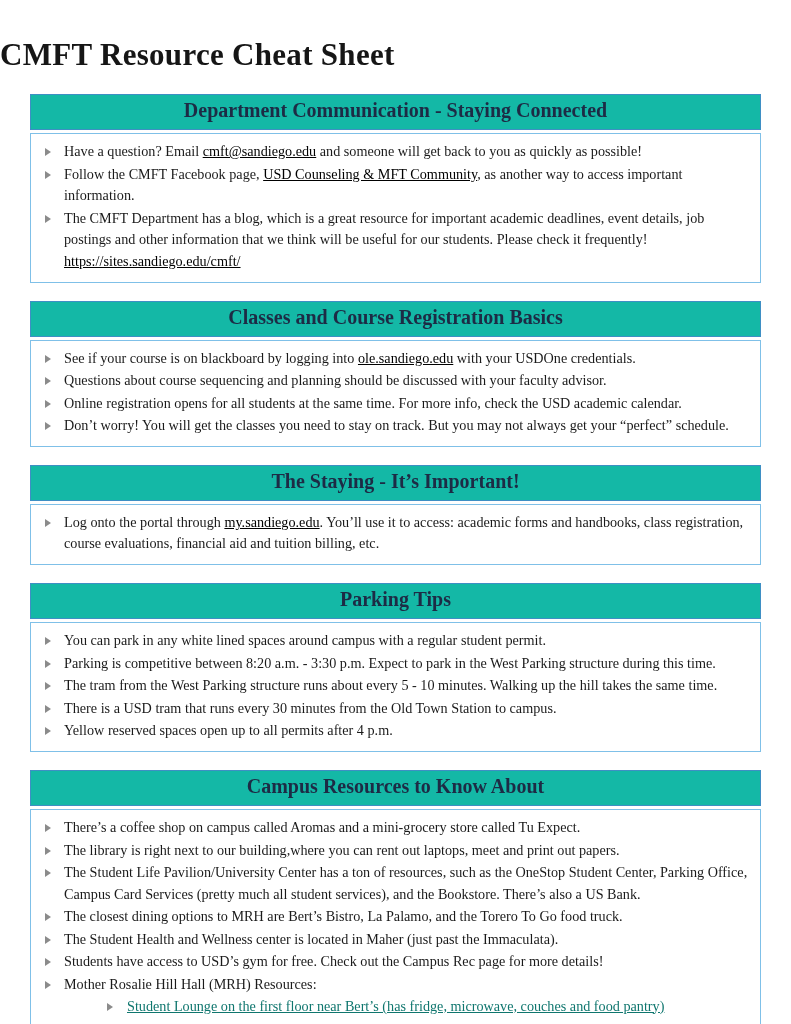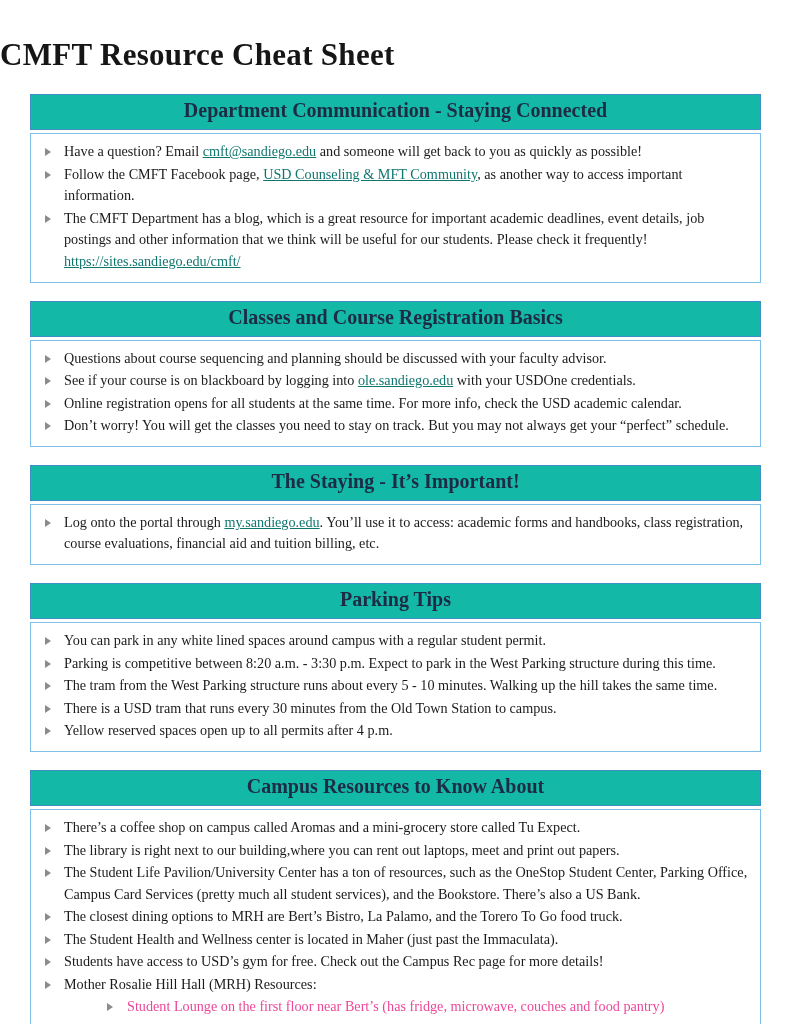--- a/index.html
+++ b/index.html
@@ -91,36 +91,37 @@
     list-style: none;
     margin: 0;
     padding: 0;
   }
   ul.sub-bullets > li {
     position: relative;
     padding-left: 30px;
     margin-left: 33px;
     font-size: 14.2px;
     line-height: 1.52;
-    color: #ec4899;
+    color: #0f766e;
+    text-decoration: underline;
   }
   ul.sub-bullets > li::before {
     content: "";
     position: absolute;
     left: 10px;
     top: 7px;
     width: 0;
     height: 0;
     border-top: 4px solid transparent;
     border-bottom: 4px solid transparent;
     border-left: 6px solid #8b8b8b;
   }
   .lnk {
     text-decoration: underline;
-    color: #0f766e;
+    color: #000000;
   }
   .seg {
     white-space: normal;
   }
 </style>
 </head>
 <body>
 
 <div class="page">
 
@@ -134,22 +135,22 @@
             <li><span class="seg">Have a question? Email </span><span class="lnk seg">cmft@sandiego.edu</span><span class="seg"> and someone will get back to you as quickly as possible!</span></li>
             <li><span class="seg">Follow the CMFT Facebook page, </span><span class="lnk seg">USD Counseling &amp; MFT Community</span><span class="seg">, as another way to access important information.</span></li>
             <li><span class="seg">The CMFT Department has a blog, which is a great resource for important academic deadlines, event details, job postings and other information that we think will be useful for our students. Please check it frequently! </span><span class="lnk seg">https://sites.sandiego.edu/cmft/</span></li>
           </ul>
         </div>
       </div>
       <div class="section">
         <div class="sec-header">Classes and Course Registration Basics</div>
         <div class="sec-body">
           <ul class="bullets">
+            <li><span class="seg">See if your course is on blackboard by logging into </span><span class="lnk seg">ole.sandiego.edu</span><span class="seg"> with your USDOne credentials.</span></li>
             <li><span class="seg">Questions about course sequencing  and planning should be discussed with your faculty advisor.</span></li>
-            <li><span class="seg">See if your course is on blackboard by logging into </span><span class="lnk seg">ole.sandiego.edu</span><span class="seg"> with your USDOne credentials.</span></li>
             <li><span class="seg">Online registration opens for all students at the same time. For more info, check the USD academic calendar.</span></li>
             <li><span class="seg">Don’t worry! You will get the classes you need to stay on track. But you may not always get your “perfect” schedule.</span></li>
           </ul>
         </div>
       </div>
       <div class="section">
         <div class="sec-header">The Staying - It’s Important!</div>
         <div class="sec-body">
           <ul class="bullets">
             <li><span class="seg">Log onto the portal through </span><span class="lnk seg">my.sandiego.edu</span><span class="seg">. You’ll use it to access: academic forms and handbooks, class registration, course evaluations, financial aid and tuition billing, etc.</span></li>

